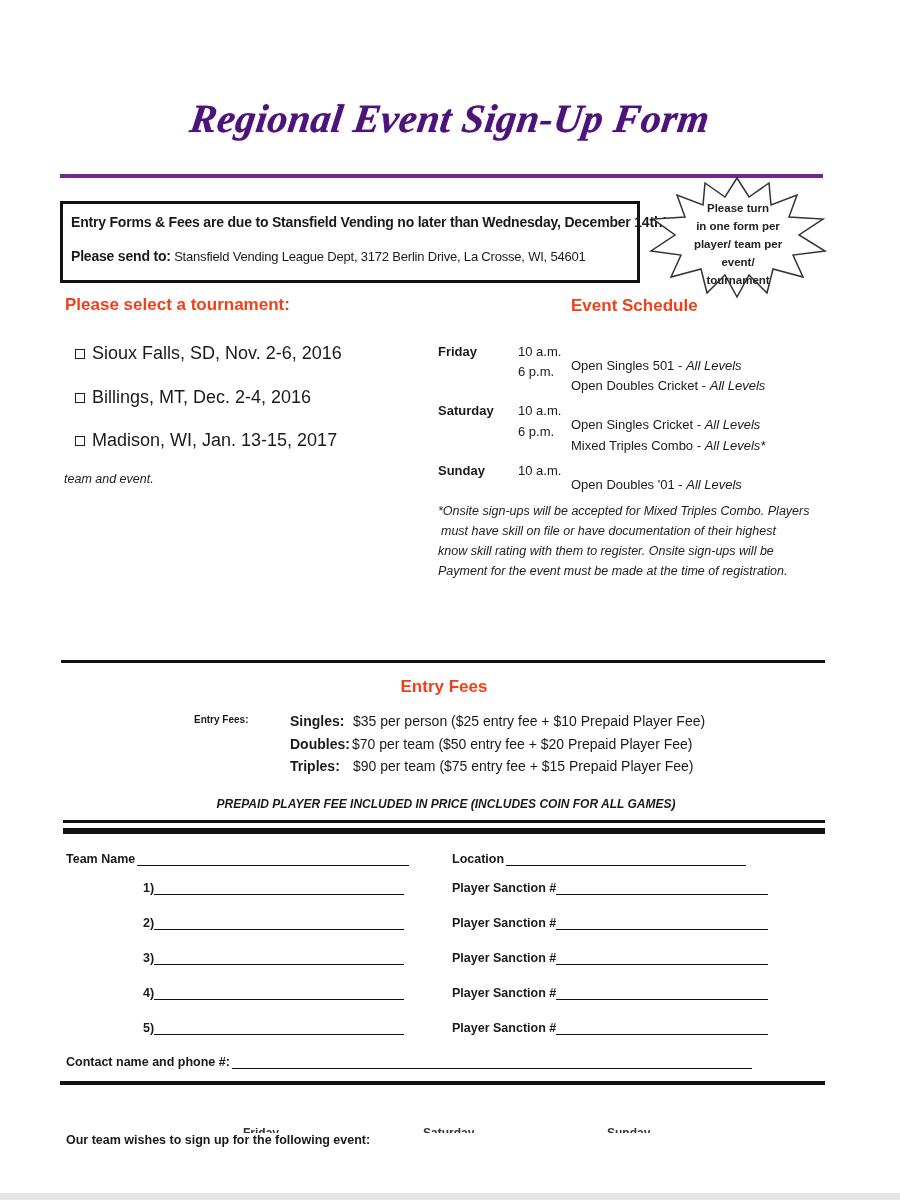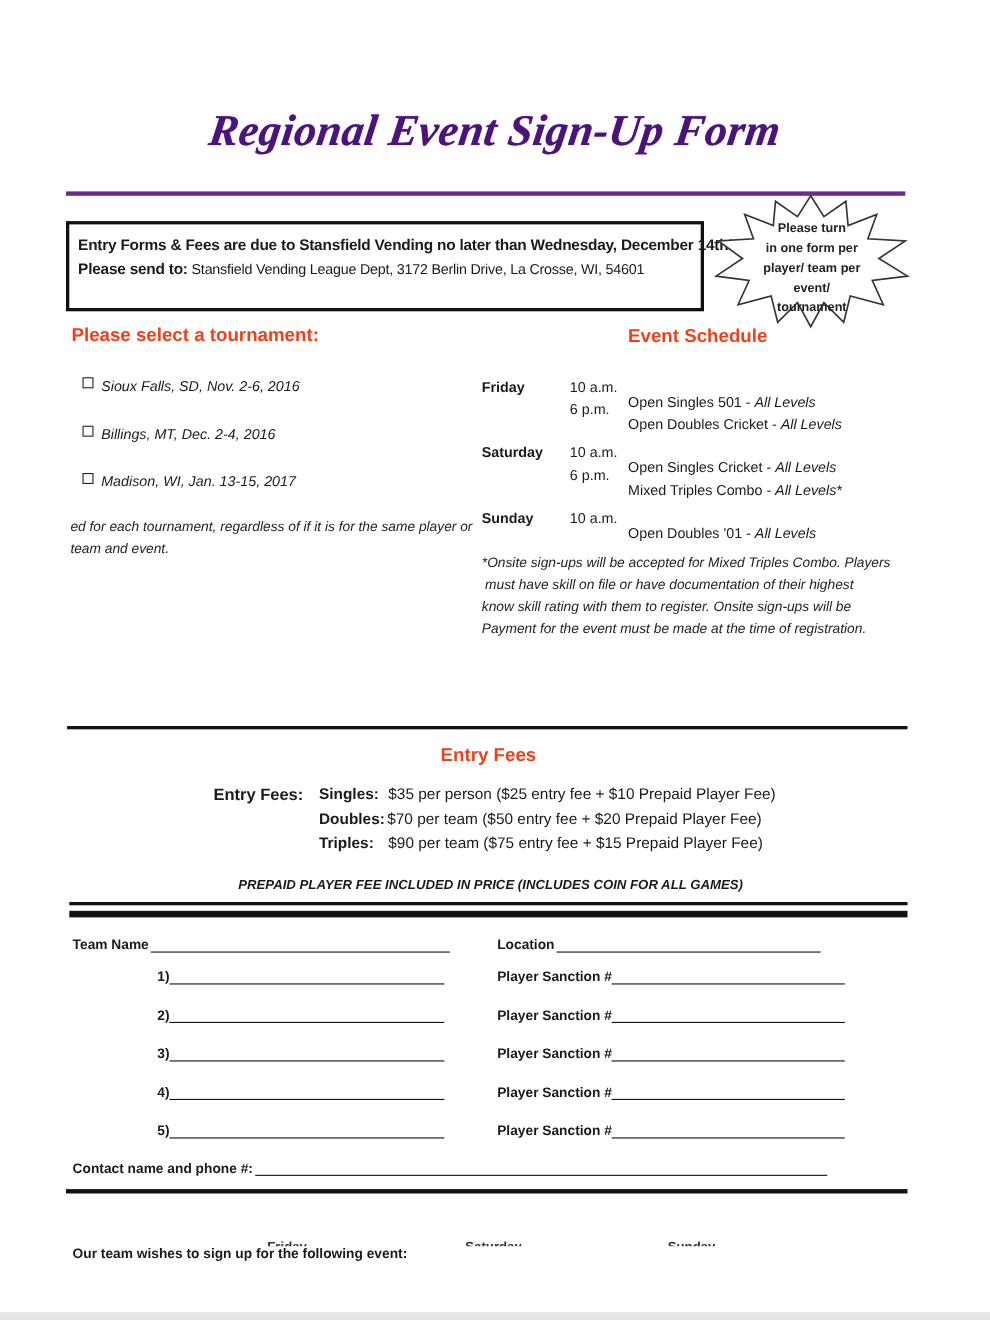--- a/index.html
+++ b/index.html
@@ -5,35 +5,35 @@
   html, body { margin:0; padding:0; }
   body { width:900px; height:1200px; background:#ffffff; position:relative; overflow:hidden;
          font-family:"Liberation Sans", sans-serif; color:#1a1a1a; }
   .abs { position:absolute; }
   .title { left:0; width:900px; top:95px; text-align:center; font-family:"Liberation Serif", serif;
            font-style:italic; font-weight:bold; font-size:40px; color:#4b1478; letter-spacing:0.5px;
            transform:skewX(-8deg); text-shadow:0 0 1px #6a2a99; }
   .purple-rule { left:60px; top:174px; width:763px; height:4px; background:#6b2a8c; }
   .notice-box { left:60px; top:201px; width:580px; height:82px; border:3px solid #111; box-sizing:border-box; }
   .notice-line1 { left:8px; top:10px; font-size:14px; font-weight:bold; white-space:nowrap; letter-spacing:-0.2px; }
-  .notice-line2 { left:8px; top:32px; font-size:13px; white-space:nowrap; letter-spacing:-0.2px; }
+  .notice-line2 { left:8px; top:44px; font-size:13px; white-space:nowrap; letter-spacing:-0.2px; }
   .notice-line2 b { font-size:14px; }
   .burst { left:645px; top:175px; width:185px; height:125px; }
   .burst-text { left:680px; top:199px; width:116px; text-align:center; font-size:11.5px; font-weight:bold;
                 line-height:18px; color:#222; }
   .red-head { color:#f0401a; font-weight:bold; font-size:17px; white-space:nowrap; }
-  .cb-row { left:75px; font-size:13px; white-space:nowrap; display:flex; gap:7px;font-style:italic; }
+  .cb-row { left:75px; font-size:18px; white-space:nowrap; display:flex; align-items:center; gap:7px; }
   .cb { width:8px; height:8px; border:1.3px solid #222; display:inline-block; }
   .note { font-size:12.5px; font-style:italic; line-height:20px; color:#222; }
   .sched-day { left:438px; font-weight:bold; font-size:13px; }
   .sched-time { left:518px; font-size:13px; white-space:nowrap; }
   .sched-ev { left:571px; font-size:13px; white-space:nowrap;margin-top:14px; }
   .sched-ev i { font-style:italic; }
   .rule-thick { background:#111; }
-  .fees-label { font-size:15px; font-weight:bold; }
+  .fees-label { font-size:10px; font-weight:bold; }
   .fees-type { font-size:14px; font-weight:bold; }
   .fees-val { font-size:14px; white-space:nowrap; }
   .prepaid { left:0; width:892px; top:797px; text-align:center; font-size:12px; font-weight:bold; font-style:italic; }
   .field { font-size:12.5px; font-weight:bold; white-space:nowrap; display:flex; align-items:flex-end; }
   .blank { display:inline-block; border-bottom:1.6px solid #111; height:12px; margin-left:2px; }
   .clip { font-size:12px; font-weight:bold; color:#333; }
 </style>
 </head>
 <body>
 
@@ -67,21 +67,20 @@
 <div class="abs cb-row" style="top:387px;">
   <span class="cb"></span>
   <span>Billings, MT, Dec. 2-4, 2016</span>
 </div>
 <div class="abs cb-row" style="top:430px;">
   <span class="cb"></span>
   <span>Madison, WI, Jan. 13-15, 2017</span>
 </div>
 
 <div class="abs note" style="left:64px; top:469px; width:370px;">
-  <div>ed for each tournament, regardless of if it is for the same player or</div>
   <div>team and event.</div>
 </div>
 
 <div class="abs red-head" style="left:571px; top:296px;">Event Schedule</div>
 
 <div class="abs sched-day" style="top:344px;">Friday</div>
 <div class="abs sched-time" style="top:344px;">10 a.m.</div>
 <div class="abs sched-ev" style="top:344px;"><span>Open Singles 501 - </span><i>All Levels</i></div>
 <div class="abs sched-time" style="top:364px;">6 p.m.</div>
 <div class="abs sched-ev" style="top:364px;"><span>Open Doubles Cricket - </span><i>All Levels</i></div>

